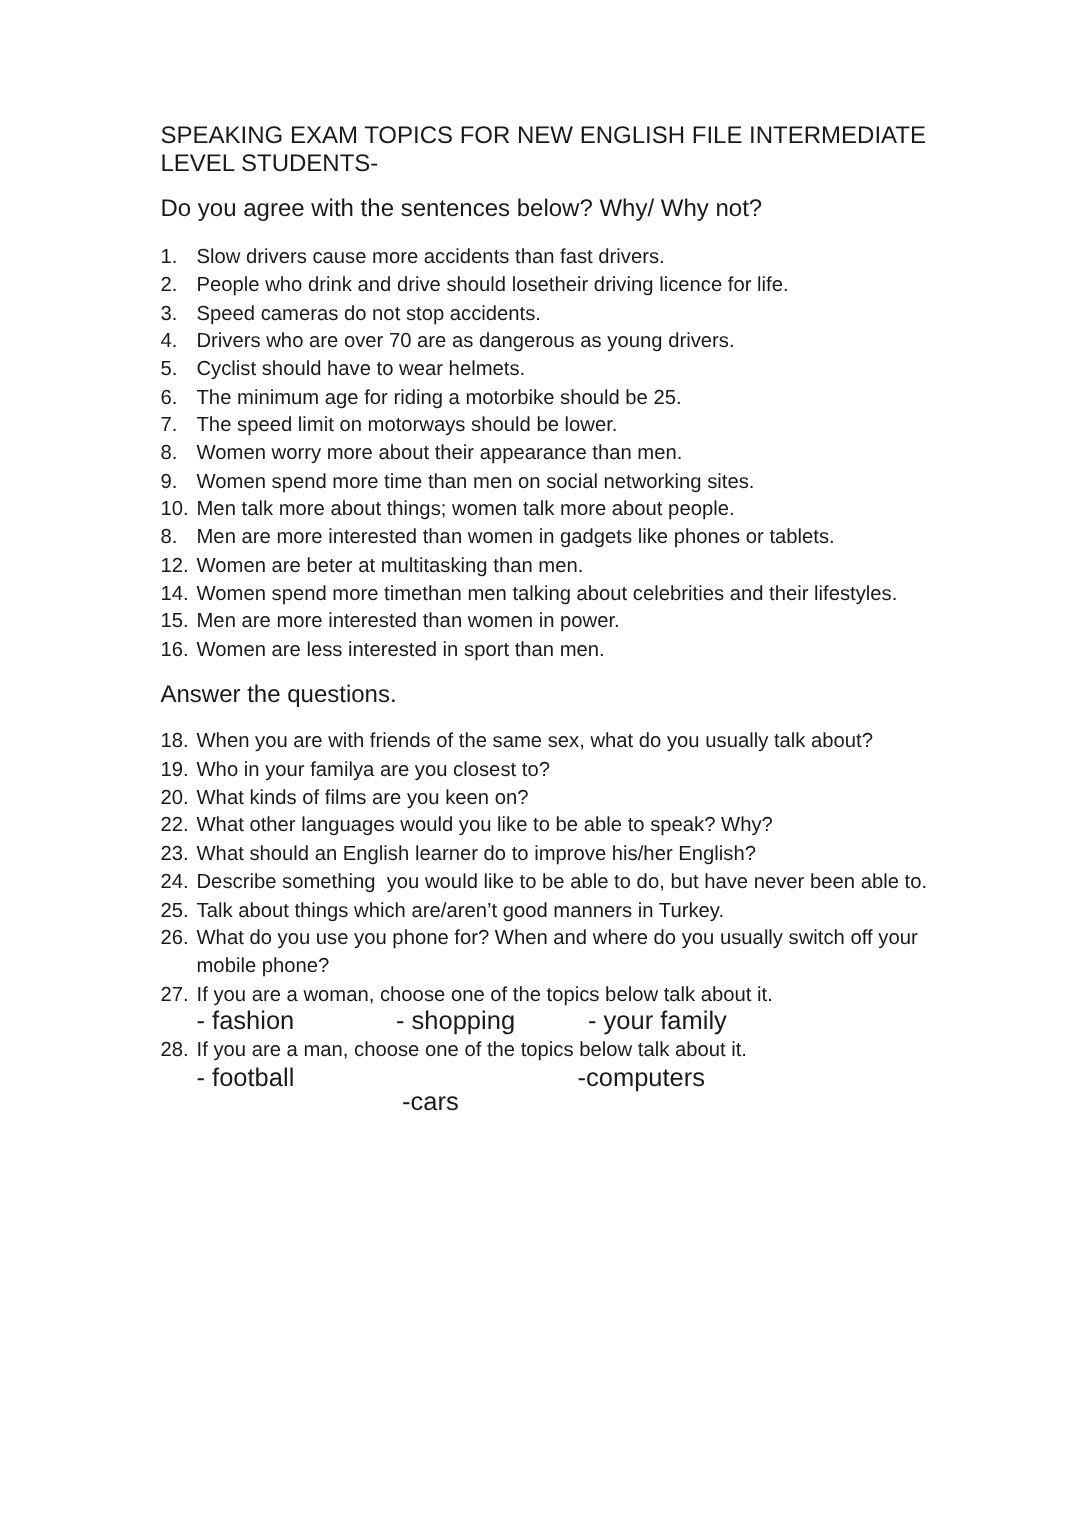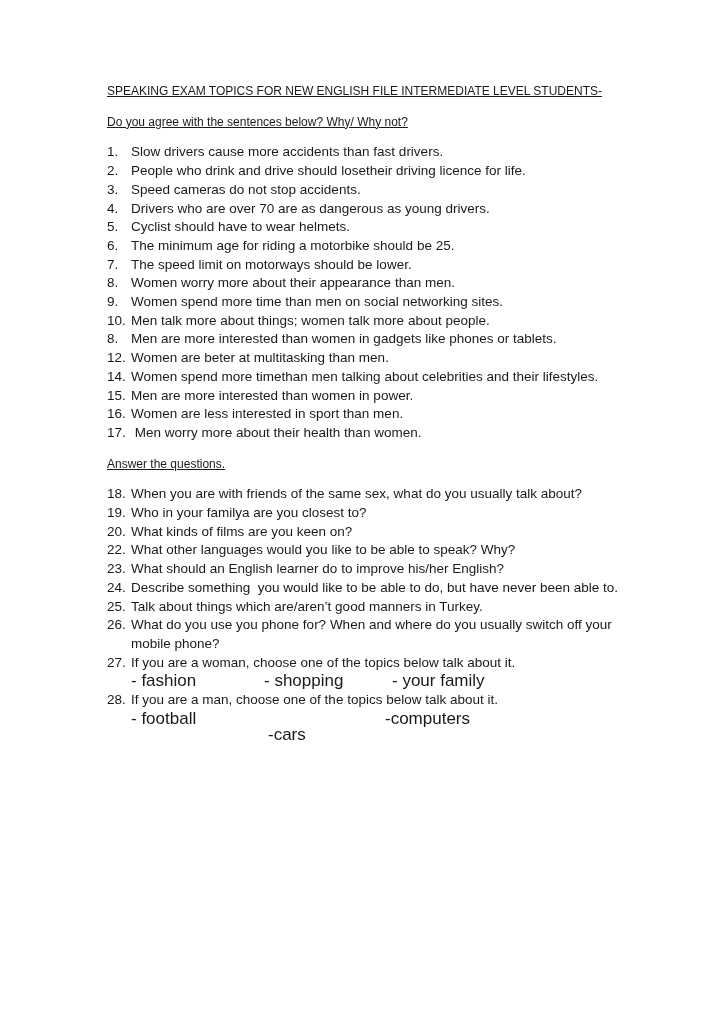--- a/index.html
+++ b/index.html
@@ -12,24 +12,23 @@
     overflow: hidden;
   }
   .page {
     box-sizing: border-box;
     width: 725px;
     height: 1024px;
     padding: 82px 90px 0 107px;
   }
   .para {
     margin: 0 0 12px 0;
-    font-size: 12px;
+    font-size: 16px;
     line-height: 18.7px;
     white-space: pre-wrap;
-    text-decoration: underline;
   }
   .list { margin: 0 0 12px 0; }
   .li {
     display: flex;
     align-items: flex-start;
     font-size: 13.5px;
     line-height: 18.7px;
   }
   .num { flex: 0 0 24px; }
   .txt {
@@ -112,24 +111,20 @@
       <span class="txt">Women spend more timethan men talking about celebrities and their lifestyles.</span>
     </div>
     <div class="li">
       <span class="num">15.</span>
       <span class="txt">Men are more interested than women in power.</span>
     </div>
     <div class="li">
       <span class="num">16.</span>
       <span class="txt">Women are less interested in sport than men.</span>
     </div>
-    <div class="li">
-      <span class="num">17.</span>
-      <span class="txt"> Men worry more about their health than women.</span>
-    </div>
   </div>
 
   <p class="para">Answer the questions.</p>
 
   <div class="list">
     <div class="li">
       <span class="num">18.</span>
       <span class="txt">When you are with friends of the same sex, what do you usually talk about?</span>
     </div>
     <div class="li">

